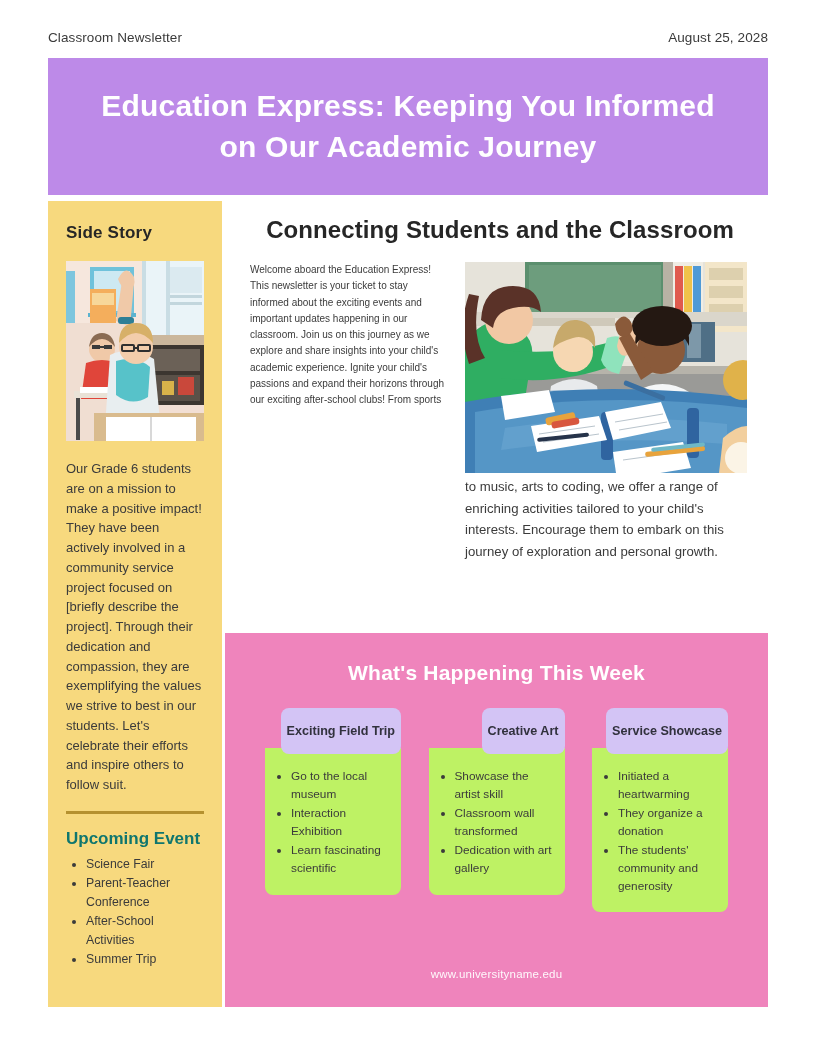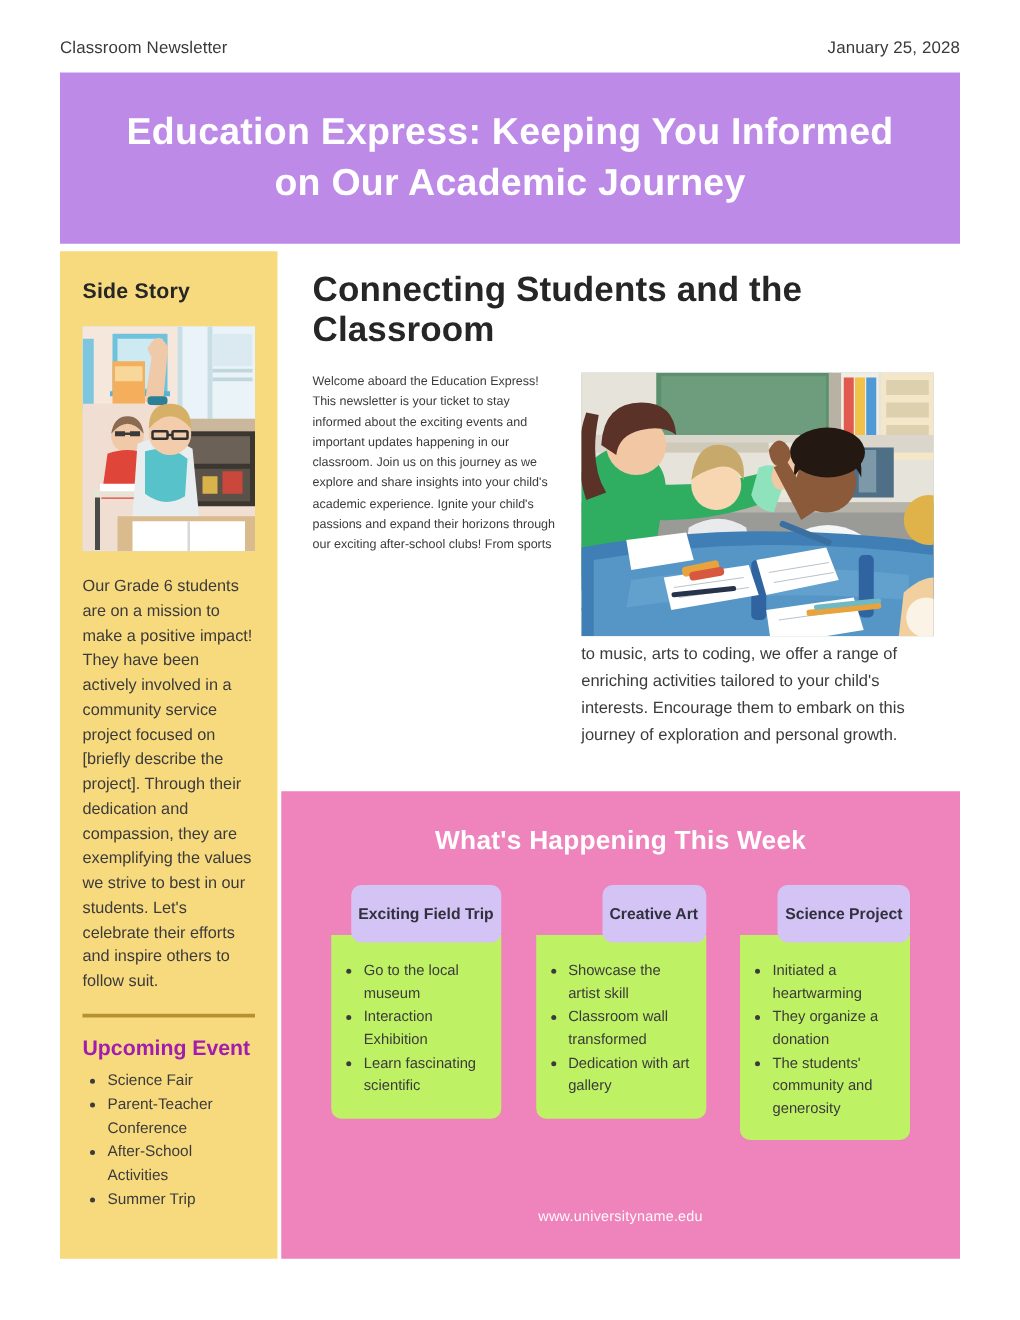--- a/index.html
+++ b/index.html
@@ -94,46 +94,47 @@
   }
   .divider {
     margin: 16px 0 14px 0;
     height: 3px;
     background: #b5912f;
     width: 100%;
   }
   .sidebar-subheading {
     font-size: 17px;
     font-weight: bold;
-    color: #a21caf;
+    color: #0f766e;
     line-height: 1.25;
     margin: 0 0 6px 0;
   }
   ul.side-list {
     margin: 4px 0 0 0;
     padding-left: 20px;
     font-size: 12.3px;
     line-height: 1.5;
     color: #3b3b3b;
   }
   ul.side-list li { margin-bottom: 1px; }
 
   
   .article {
     position: absolute;
     left: 250px;
     top: 216px;
     width: 500px;
   }
   .article-title {
-    font-size: 28px;
+    font-size: 24px;
     font-weight: bold;
     color: #262626;
     margin: 0 0 18px 0;
     letter-spacing: .1px;
+    text-align: center;
   }
   .article-cols {
     display: flex;
     gap: 19px;
     align-items: flex-start;
   }
   .col-left {
     width: 196px;
     font-size: 10px;
     line-height: 1.63;
@@ -229,21 +230,21 @@
     opacity: .95;
   }
 </style>
 </head>
 <body>
 
 <div class="page">
 
   <div class="meta-bar">
     <span class="meta-text">Classroom Newsletter</span>
-    <span class="meta-text">January 25, 2028</span>
+    <span class="meta-text">August 25, 2028</span>
   </div>
 
   <div class="masthead">
     <h1 class="masthead-title">Education Express: Keeping You Informed on Our Academic Journey</h1>
   </div>
 
   <aside class="sidebar">
     <h2 class="sidebar-heading">Side Story</h2>
 
     <div class="side-photo">
@@ -416,21 +417,21 @@
         <div class="card-body">
           <ul class="card-list">
             <li>Showcase the artist skill</li>
             <li>Classroom wall transformed</li>
             <li>Dedication with art gallery</li>
           </ul>
         </div>
       </div>
 
       <div class="card">
-        <div class="card-head">Science Project</div>
+        <div class="card-head">Service Showcase</div>
         <div class="card-body">
           <ul class="card-list">
             <li>Initiated a heartwarming</li>
             <li>They organize a donation</li>
             <li>The students' community and generosity</li>
           </ul>
         </div>
       </div>
 
     </div>

